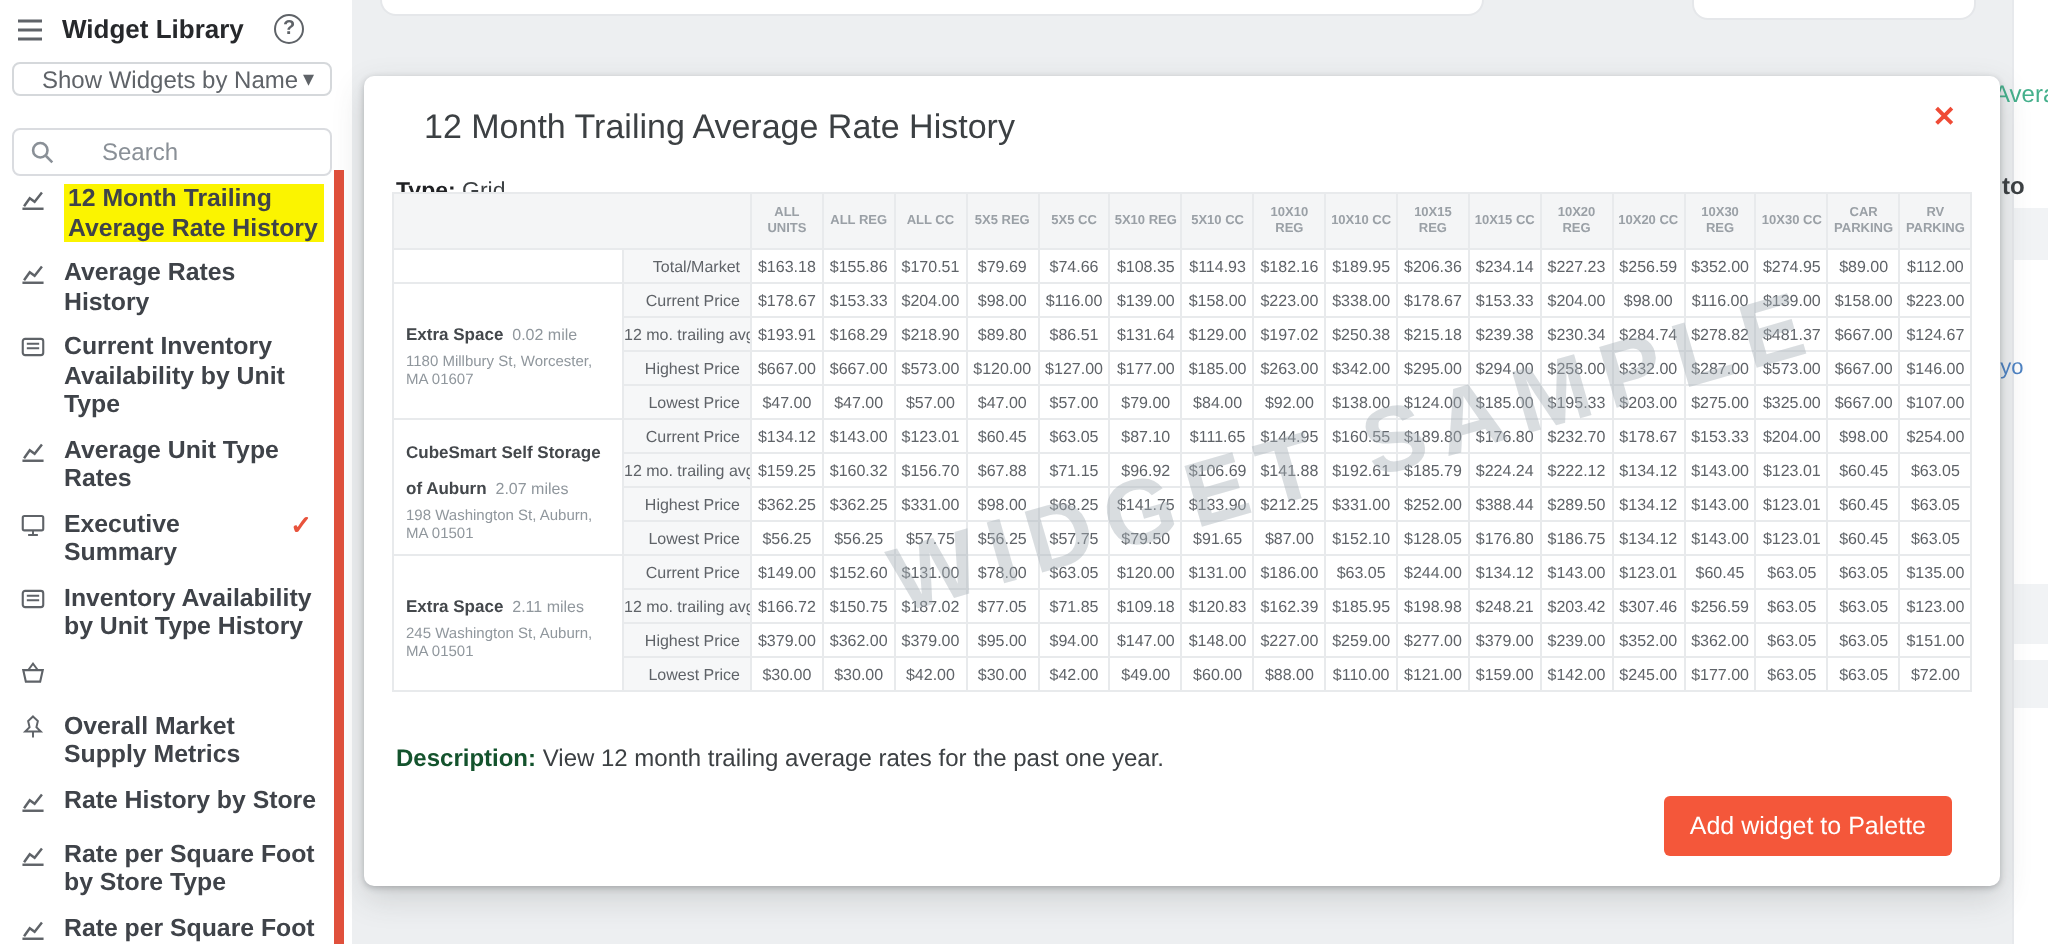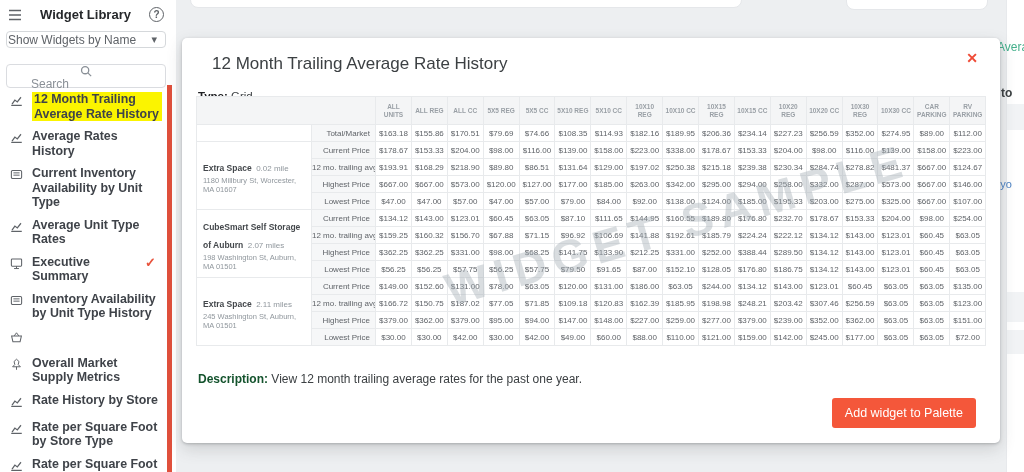--- a/index.html
+++ b/index.html
@@ -10,31 +10,31 @@
     position:relative;
     color:#3c4043;
   }
   
   .bg-card { position:absolute; background:#fff; border:1px solid #e5e7ea; border-radius:8px; }
   .bg-strip-right { position:absolute; left:1006px; top:0; width:18px; height:472px; background:#fff; border-left:1px solid #e7e9ec; }
   .bg-band { position:absolute; left:1007px; width:17px; background:#f1f3f5; }
   .bg-frag { position:absolute; white-space:nowrap; }
   
   .sidebar { position:absolute; left:0; top:0; width:176px; height:472px; background:#fff; }
-  .sb-head { display:flex; align-items:center; padding:7px 12px 4px 8px; gap:9px;text-align:center; }
+  .sb-head { display:flex; align-items:center; padding:7px 24px 4px 8px; gap:9px; }
   .sb-title { font-size:13px; font-weight:bold; color:#26282b; flex:1; }
   .icon-btn { color:#5f6368; cursor:pointer; display:inline-flex; }
   .help { width:15px; height:15px; border:1.4px solid #5f6368; border-radius:50%;
           font-size:10px; font-weight:bold; color:#5f6368; display:flex; align-items:center; justify-content:center; }
   .sb-dropdown { position:absolute; left:6px; top:31px; width:160px; height:17px;
     border:1px solid #d5d8db; border-radius:4px; background:#fff; display:flex; align-items:center;
-    padding:0 8px 0 1px; font-size:12px; color:#5f6368; cursor:pointer; }
+    padding:0 8px 0 14px; font-size:12px; color:#5f6368; cursor:pointer; }
   .sb-dropdown .caret { margin-left:auto; color:#5f6368; font-size:11px; }
   .sb-search { position:absolute; left:6px; top:64px; width:160px; height:24px;
-    border:1px solid #dadce0; border-radius:4px; background:#fff; display:flex; align-items:center; padding:0 8px; gap:0;flex-direction:column; }
+    border:1px solid #dadce0; border-radius:4px; background:#fff; display:flex; align-items:center; padding:0 8px; gap:24px; }
   .sb-search input { border:none; outline:none; width:110px; font-size:12px; color:#3c4043;
     font-family:"Liberation Sans",sans-serif; background:transparent; }
   .sb-search input::placeholder { color:#8a9097; }
   .widget-list { position:absolute; left:0; top:88px; width:166px; bottom:0; overflow:hidden; }
   .sb-item { display:flex; align-items:flex-start; gap:8px; padding:4px 4px 4px 10px; cursor:pointer; }
   .sb-icon { flex:0 0 14px; margin-top:1px; }
   .sb-label { font-size:12.4px; font-weight:bold; color:#3f4349; line-height:14.5px; }
   .sb-label.hl { background:#fbf400; box-decoration-break:clone; -webkit-box-decoration-break:clone; padding:0 2px; }
   .sb-check { margin-left:auto; color:#e8533c; font-weight:bold; font-size:13px; padding-right:6px; }
   .sb-scrollbar { position:absolute; left:167px; top:85px; width:5px; height:387px; background:#e0503c; }

